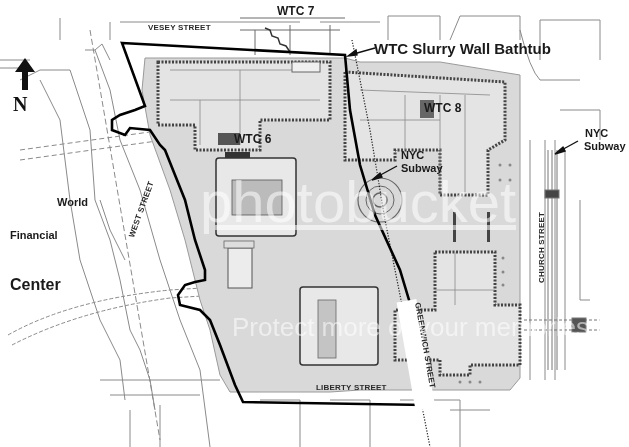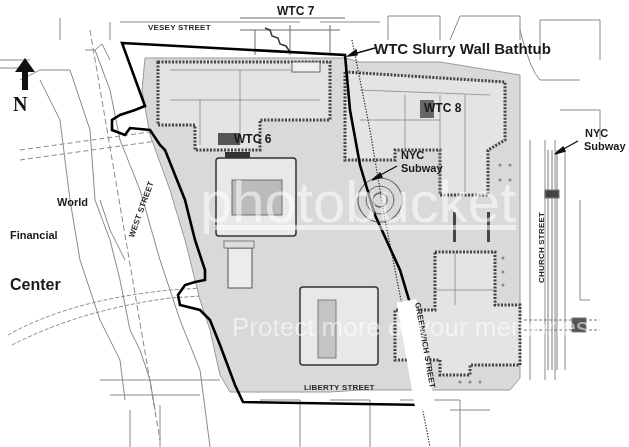--- a/index.html
+++ b/index.html
@@ -141,18 +141,18 @@
 <div class="lbl lbl-big" style="left:234px;top:93px;margin-top:40px;">WTC 6</div>
 <div class="lbl lbl-big" style="left:424px;top:102px;">WTC 8</div>
 <div class="lbl" style="left:401px;top:150px;font-size:11px;">NYC</div>
 <div class="lbl" style="left:401px;top:163px;font-size:11px;">Subway</div>
 <div class="lbl" style="left:585px;top:128px;font-size:11px;">NYC</div>
 <div class="lbl" style="left:584px;top:141px;font-size:11px;">Subway</div>
 <div class="lbl" style="left:10px;top:197px;font-size:11px;margin-left:47px;">World</div>
 <div class="lbl" style="left:10px;top:230px;font-size:11px;">Financial</div>
 <div class="lbl" style="left:10px;top:277px;font-size:16px;">Center</div>
 <div class="lbl lbl-street" style="left:128px;top:236px;transform:rotate(-70deg);transform-origin:left top;">WEST STREET</div>
-<div class="lbl lbl-street" style="left:304px;top:384px;text-align:right;">LIBERTY STREET</div>
+<div class="lbl lbl-street" style="left:316px;top:384px;text-align:right;">LIBERTY STREET</div>
 <div class="lbl lbl-street" style="left:421px;top:302px;transform:rotate(80deg);transform-origin:left top;">GREENWICH STREET</div>
 <div class="lbl lbl-street" style="left:538px;top:283px;transform:rotate(-90deg);transform-origin:left top;">CHURCH STREET</div>
 
 <div class="watermark" style="left:200px;top:168px;font-size:58px;text-decoration:underline;">photobucket</div>
 <div class="watermark" style="left:232px;top:312px;font-size:26px;">Protect more of your memories for less!</div>
 
 </body></html>

